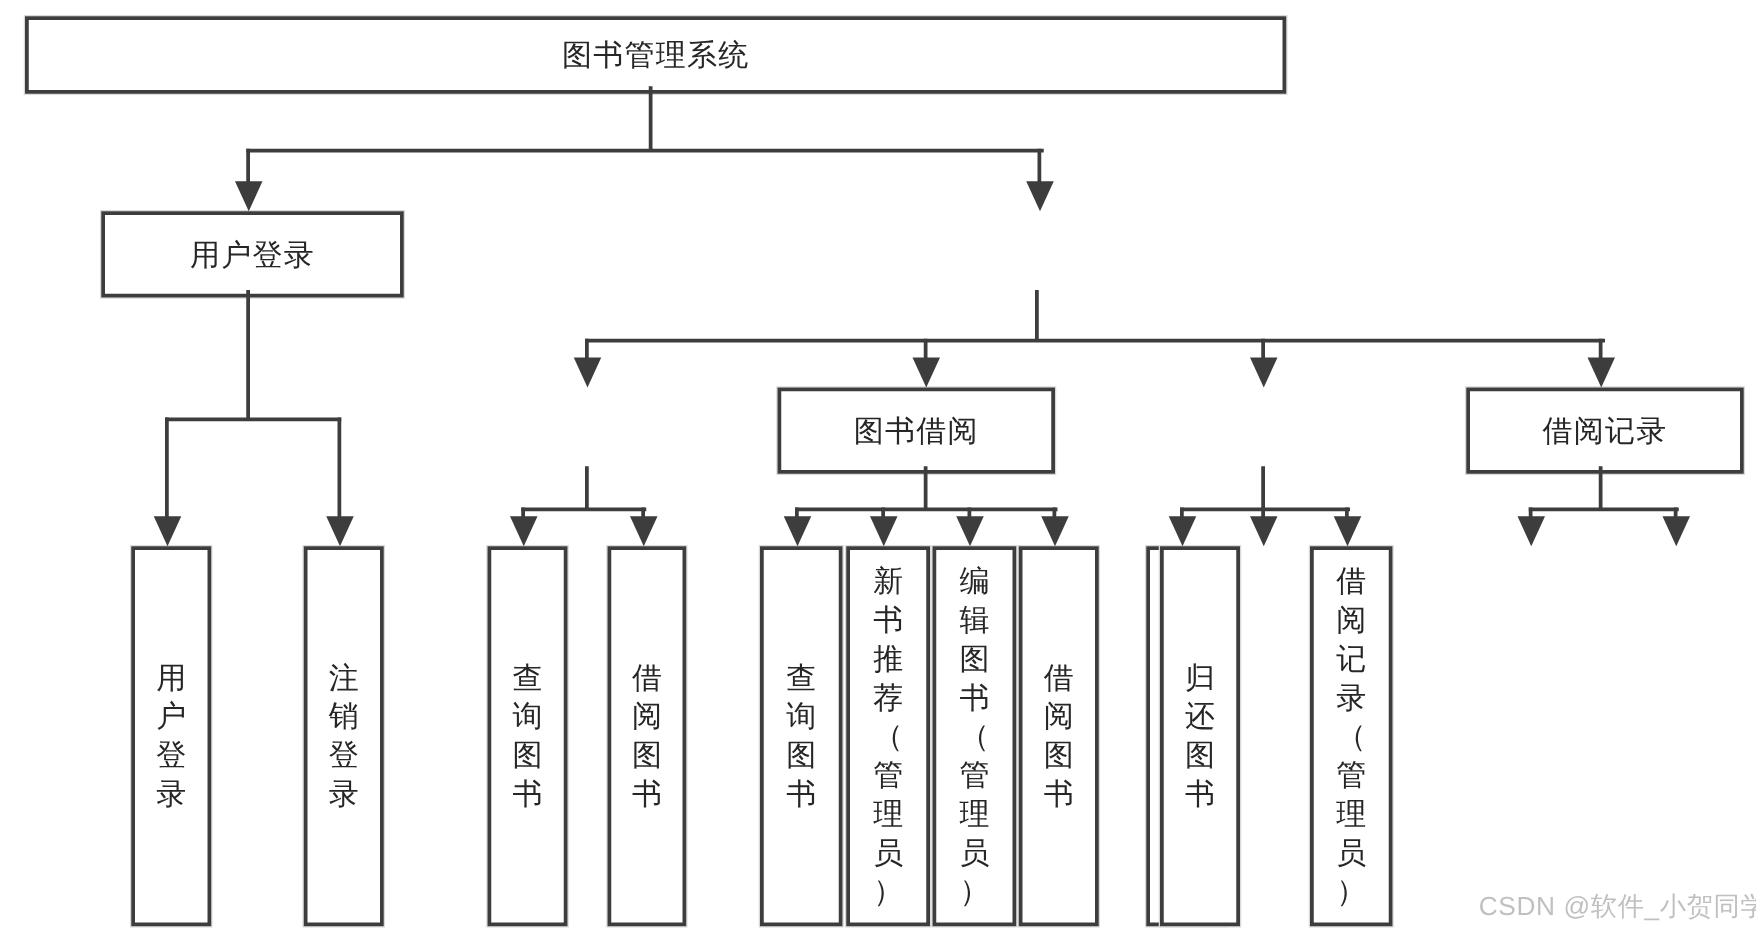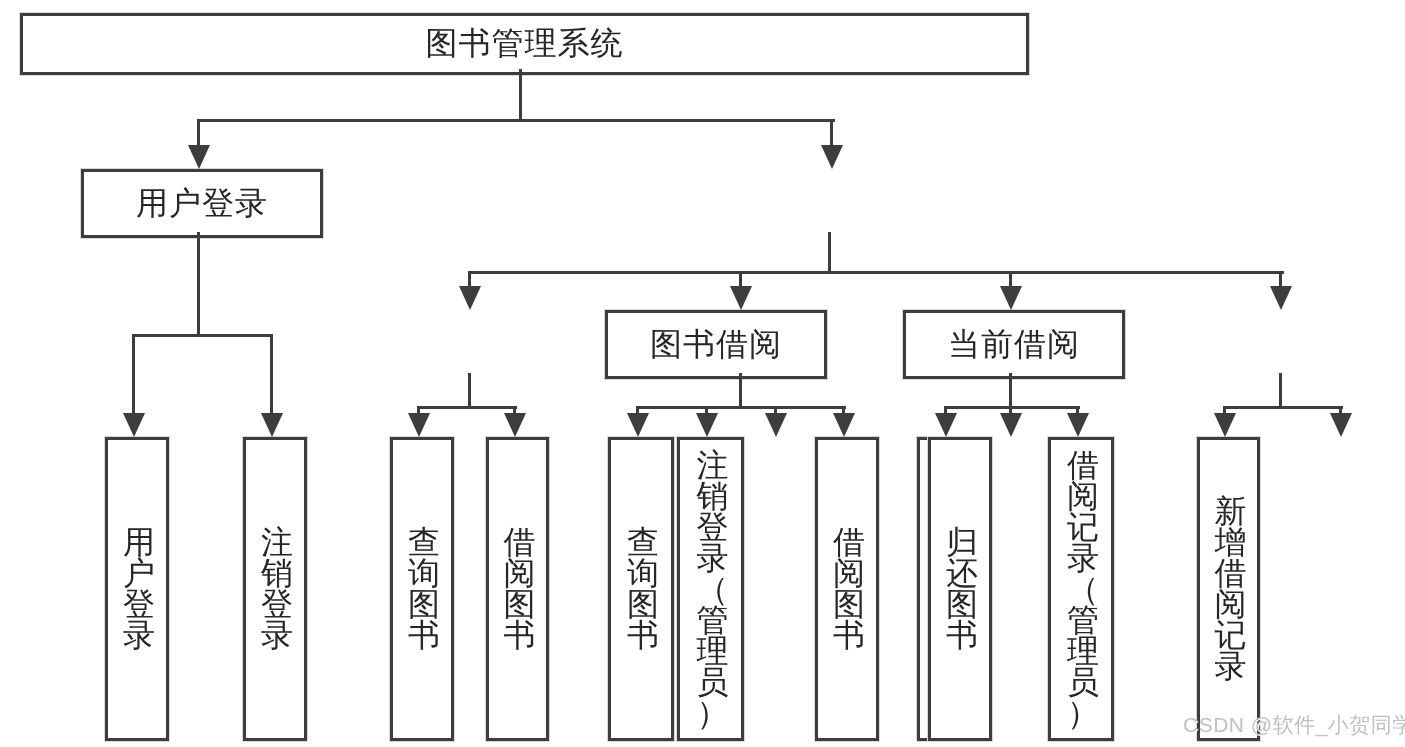--- a/index.html
+++ b/index.html
@@ -1,78 +1,78 @@
 <!DOCTYPE html>
 <html style="--line: #3d3d3d; --text: #262626; --box-bg: #ffffff; --watermark: #c0c0c0;"><head>
 <meta charset="utf-8">
 <style>
   html,body{margin:0;padding:0;background:#ffffff;}
   .canvas{position:relative;width:1405px;height:747px;background:var(--box-bg,#ffffff);overflow:hidden;
           font-family:"Liberation Sans","DejaVu Sans",sans-serif;color:var(--text,#262626);}
   .node{position:absolute;background:var(--box-bg,#ffffff);border:3px solid var(--line,#3d3d3d);
-        display:flex;align-items:center;justify-content:center;font-size:32px;letter-spacing:1px;
+        display:flex;align-items:center;justify-content:center;font-size:24px;letter-spacing:1px;
         box-shadow:0 0 0 1px #d9d9d9;}
   .leaf{letter-spacing:0;}
   .leaf .vtext{display:block;width:28px;line-height:31px;text-align:center;
                word-break:break-all;line-break:anywhere;white-space:normal;}
   .l{position:absolute;background:var(--line,#3d3d3d);}
   .ah{position:absolute;width:0;height:0;border-left:11px solid transparent;
       border-right:11px solid transparent;border-top:24px solid var(--line,#3d3d3d);}
   .watermark{position:absolute;left:1183px;top:711px;font-size:21px;white-space:nowrap;
              color:var(--watermark,#c0c0c0);text-shadow:1px 1px 0 #ffffff;letter-spacing:0.5px;}
 </style>
 </head>
 <body>
 
 <div class="canvas">
 
   <div class="node" style="left:20px;top:13px;width:1003px;height:56px">图书管理系统</div>
 
   <div class="node" style="left:81px;top:169px;width:236px;height:63px">用户登录</div>
 
-  <div class="node" style="left:605px;top:310px;width:216px;height:63px">图书借阅</div>
-  <div class="node" style="left:903px;top:310px;width:216px;height:63px">当前借阅</div>
+  <div class="node" style="left:622px;top:310px;width:216px;height:63px">图书借阅</div>
+  <div class="node" style="left:1173px;top:310px;width:216px;height:63px">借阅记录</div>
 
   <div class="node leaf" style="left:105px;top:437px;width:58px;height:298px">
     <span class="vtext">用户登录</span>
   </div>
   <div class="node leaf" style="left:243px;top:437px;width:58px;height:298px">
     <span class="vtext">注销登录</span>
   </div>
 
   <div class="node leaf" style="left:390px;top:437px;width:58px;height:298px">
     <span class="vtext">查询图书</span>
   </div>
   <div class="node leaf" style="left:486px;top:437px;width:57px;height:298px">
     <span class="vtext">借阅图书</span>
   </div>
 
   <div class="node leaf" style="left:608px;top:437px;width:60px;height:298px">
     <span class="vtext">查询图书</span>
   </div>
   <div class="node leaf" style="left:677px;top:437px;width:61px;height:298px">
-    <span class="vtext">注销登录（管理员）</span>
+    <span class="vtext">新书推荐（管理员）</span>
+  </div>
+  <div class="node leaf" style="left:746px;top:437px;width:61px;height:298px">
+    <span class="vtext">编辑图书（管理员）</span>
   </div>
   <div class="node leaf" style="left:815px;top:437px;width:58px;height:298px">
     <span class="vtext">借阅图书</span>
   </div>
 
   <div class="node leaf" style="left:917px;top:437px;width:58px;height:298px">
     <span class="vtext">查询图书</span>
   </div>
   <div class="node leaf" style="left:928px;top:437px;width:58px;height:298px">
     <span class="vtext">归还图书</span>
   </div>
   <div class="node leaf" style="left:1048px;top:437px;width:60px;height:298px">
     <span class="vtext">借阅记录（管理员）</span>
   </div>
 
-  <div class="node leaf" style="left:1197px;top:437px;width:57px;height:298px">
-    <span class="vtext">新增借阅记录</span>
-  </div>
 
   <div class="l" style="left:519px;top:69px;width:3px;height:52px"></div>
   <div class="l" style="left:197px;top:119px;width:638px;height:3px"></div>
   <div class="l" style="left:197px;top:119px;width:3px;height:30px"></div>
   <div class="l" style="left:830px;top:119px;width:3px;height:30px"></div>
   <div class="ah" style="left:188px;top:145px"></div>
   <div class="ah" style="left:821px;top:145px"></div>
 
   <div class="l" style="left:197px;top:232px;width:3px;height:104px"></div>
   <div class="l" style="left:132px;top:334px;width:141px;height:3px"></div>

